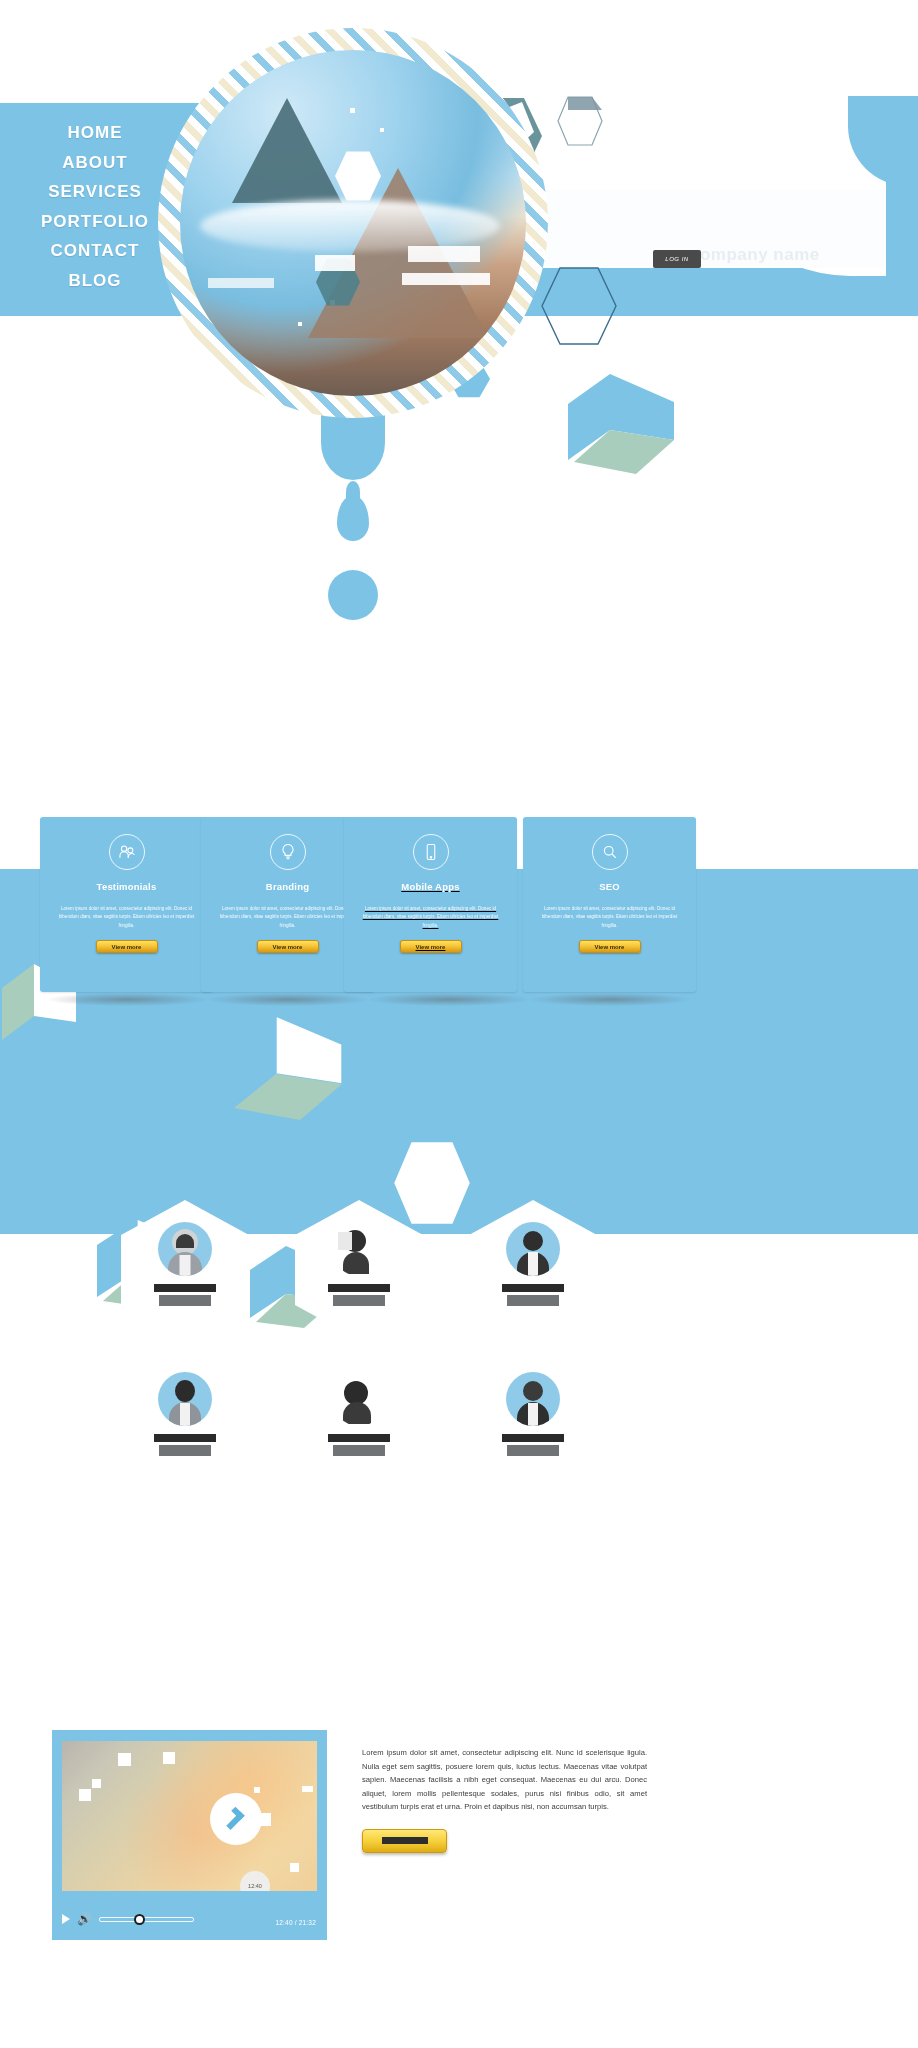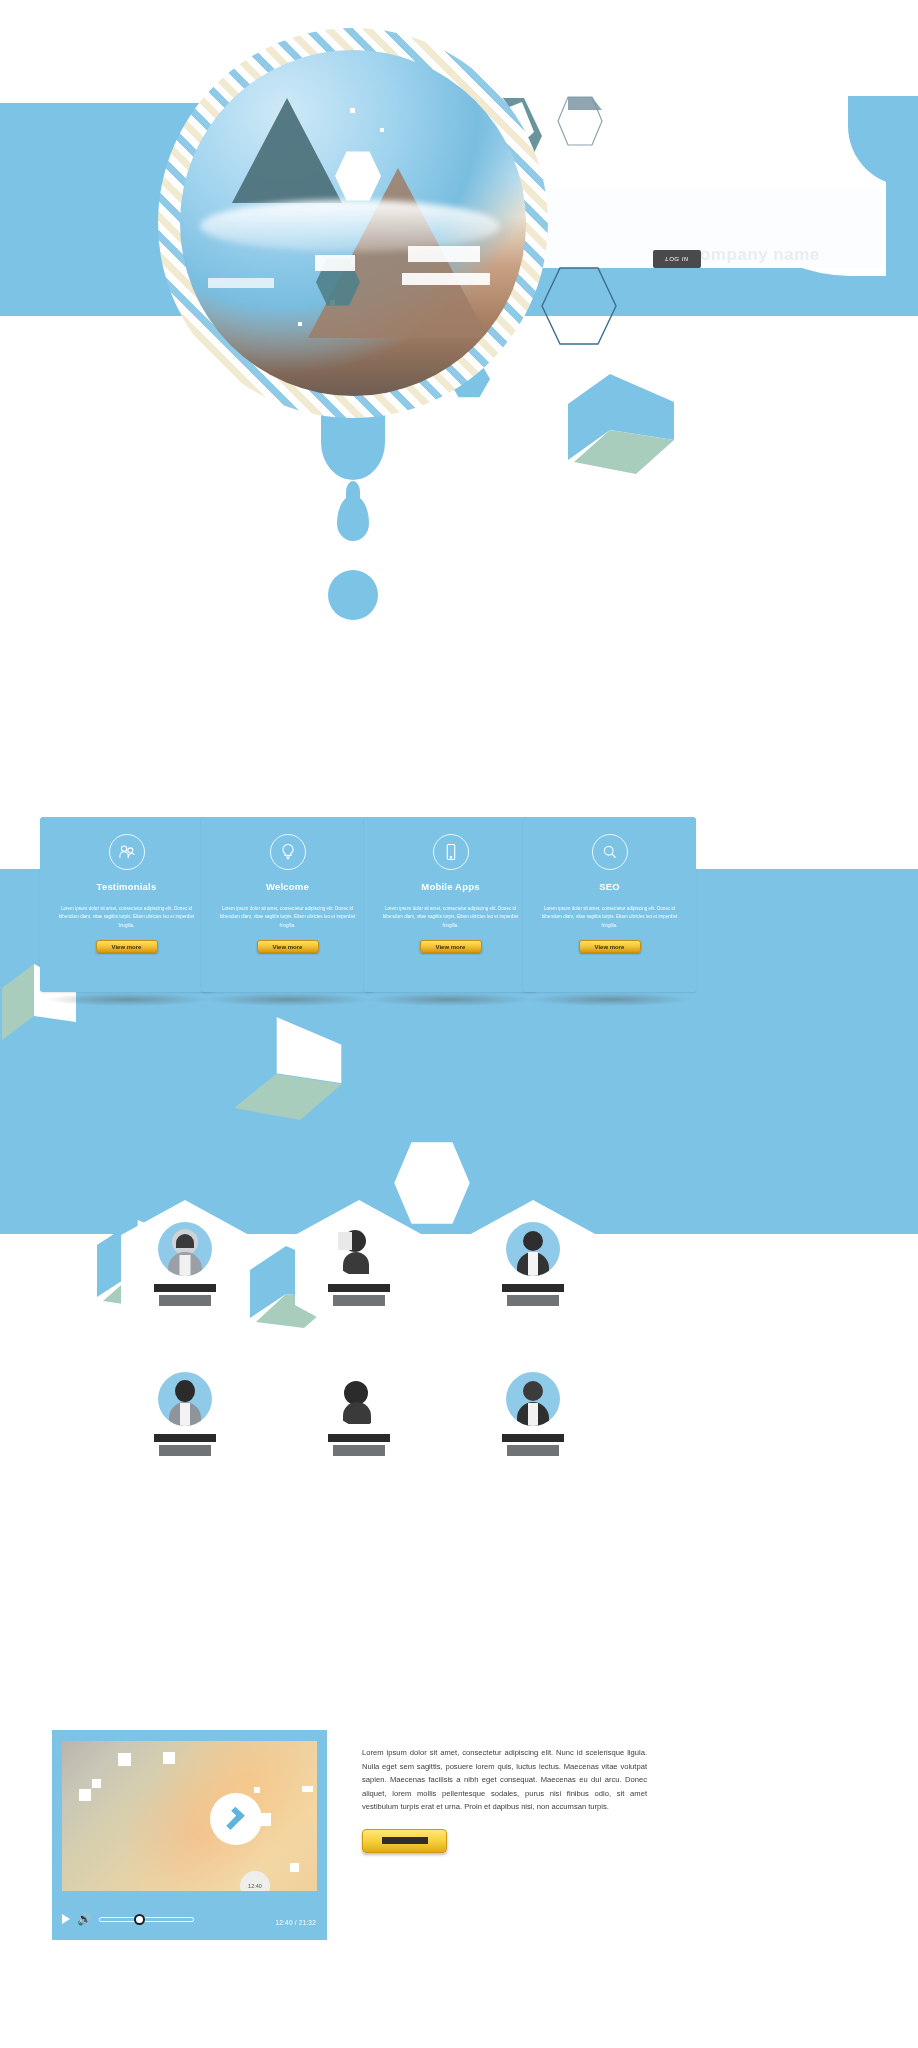--- a/index.html
+++ b/index.html
@@ -331,20 +331,28 @@
   <div class="hero-band"></div>
   <div class="white-panel"></div>
   <div class="panel-curve"></div>
   <div class="white-panel-2"></div>
 
   <div style="position:absolute;left:886px;top:103px;width:32px;height:213px;background:#7cc3e6;"></div>
   <div style="position:absolute;left:848px;top:96px;width:70px;height:90px;background:#7cc3e6;border-radius:0 0 0 60px;"></div>
 
   <div class="brandtext">company name</div>
 
+  <nav class="nav">
+    <div class="nav-item">HOME</div>
+    <div class="nav-item">ABOUT</div>
+    <div class="nav-item">SERVICES</div>
+    <div class="nav-item">PORTFOLIO</div>
+    <div class="nav-item">CONTACT</div>
+    <div class="nav-item">BLOG</div>
+  </nav>
 
   <div class="hero-circle-wrap">
     <div class="hero-ring"></div>
     <div class="hero-photo">
       <div class="photo-mount-a"></div>
       <div class="photo-mount-b"></div>
       <div class="photo-cloud"></div>
       <div class="photo-snow" style="left:170px;top:58px;width:5px;height:5px;"></div>
       <div class="photo-snow" style="left:200px;top:78px;width:4px;height:4px;"></div>
       <div class="photo-snow" style="left:150px;top:250px;width:5px;height:5px;"></div>
@@ -505,27 +513,27 @@
 
   <div class="card-shadow" style="left:208px;"></div>
   <div class="card" style="left:201px;">
     <div class="card-icon">
       <svg width="20" height="20" viewBox="0 0 24 24" fill="none" stroke="#ffffff" stroke-width="1.3">
         <path d="M12 3a6 6 0 0 0-3.6 10.8V16h7.2v-2.2A6 6 0 0 0 12 3z"></path>
         <path d="M9.6 18h4.8"></path>
           <path d="M10.4 20h3.2"></path>
       </svg>
     </div>
-    <div class="card-title">Welcome</div>
+    <div class="card-title">Branding</div>
     <div class="card-body">Lorem ipsum dolor sit amet, consectetur adipiscing elit. Donec id bibendum diam, vitae sagittis turpis. Etiam ultricies leo et imperdiet fringilla.</div>
     <div class="btn-gold">View more</div>
   </div>
 
   <div class="card-shadow" style="left:369px;"></div>
-  <div class="card" style="left:364px;">
+  <div class="card" style="left:344px;text-decoration:underline;">
     <div class="card-icon">
       <svg width="20" height="20" viewBox="0 0 24 24" fill="none" stroke="#ffffff" stroke-width="1.3">
         <rect x="7.5" y="3" width="9" height="18" rx="1.4"></rect>
         <circle cx="12" cy="18.4" r="0.9"></circle>
       </svg>
     </div>
     <div class="card-title">Mobile Apps</div>
     <div class="card-body">Lorem ipsum dolor sit amet, consectetur adipiscing elit. Donec id bibendum diam, vitae sagittis turpis. Etiam ultricies leo et imperdiet fringilla.</div>
     <div class="btn-gold">View more</div>
   </div>

